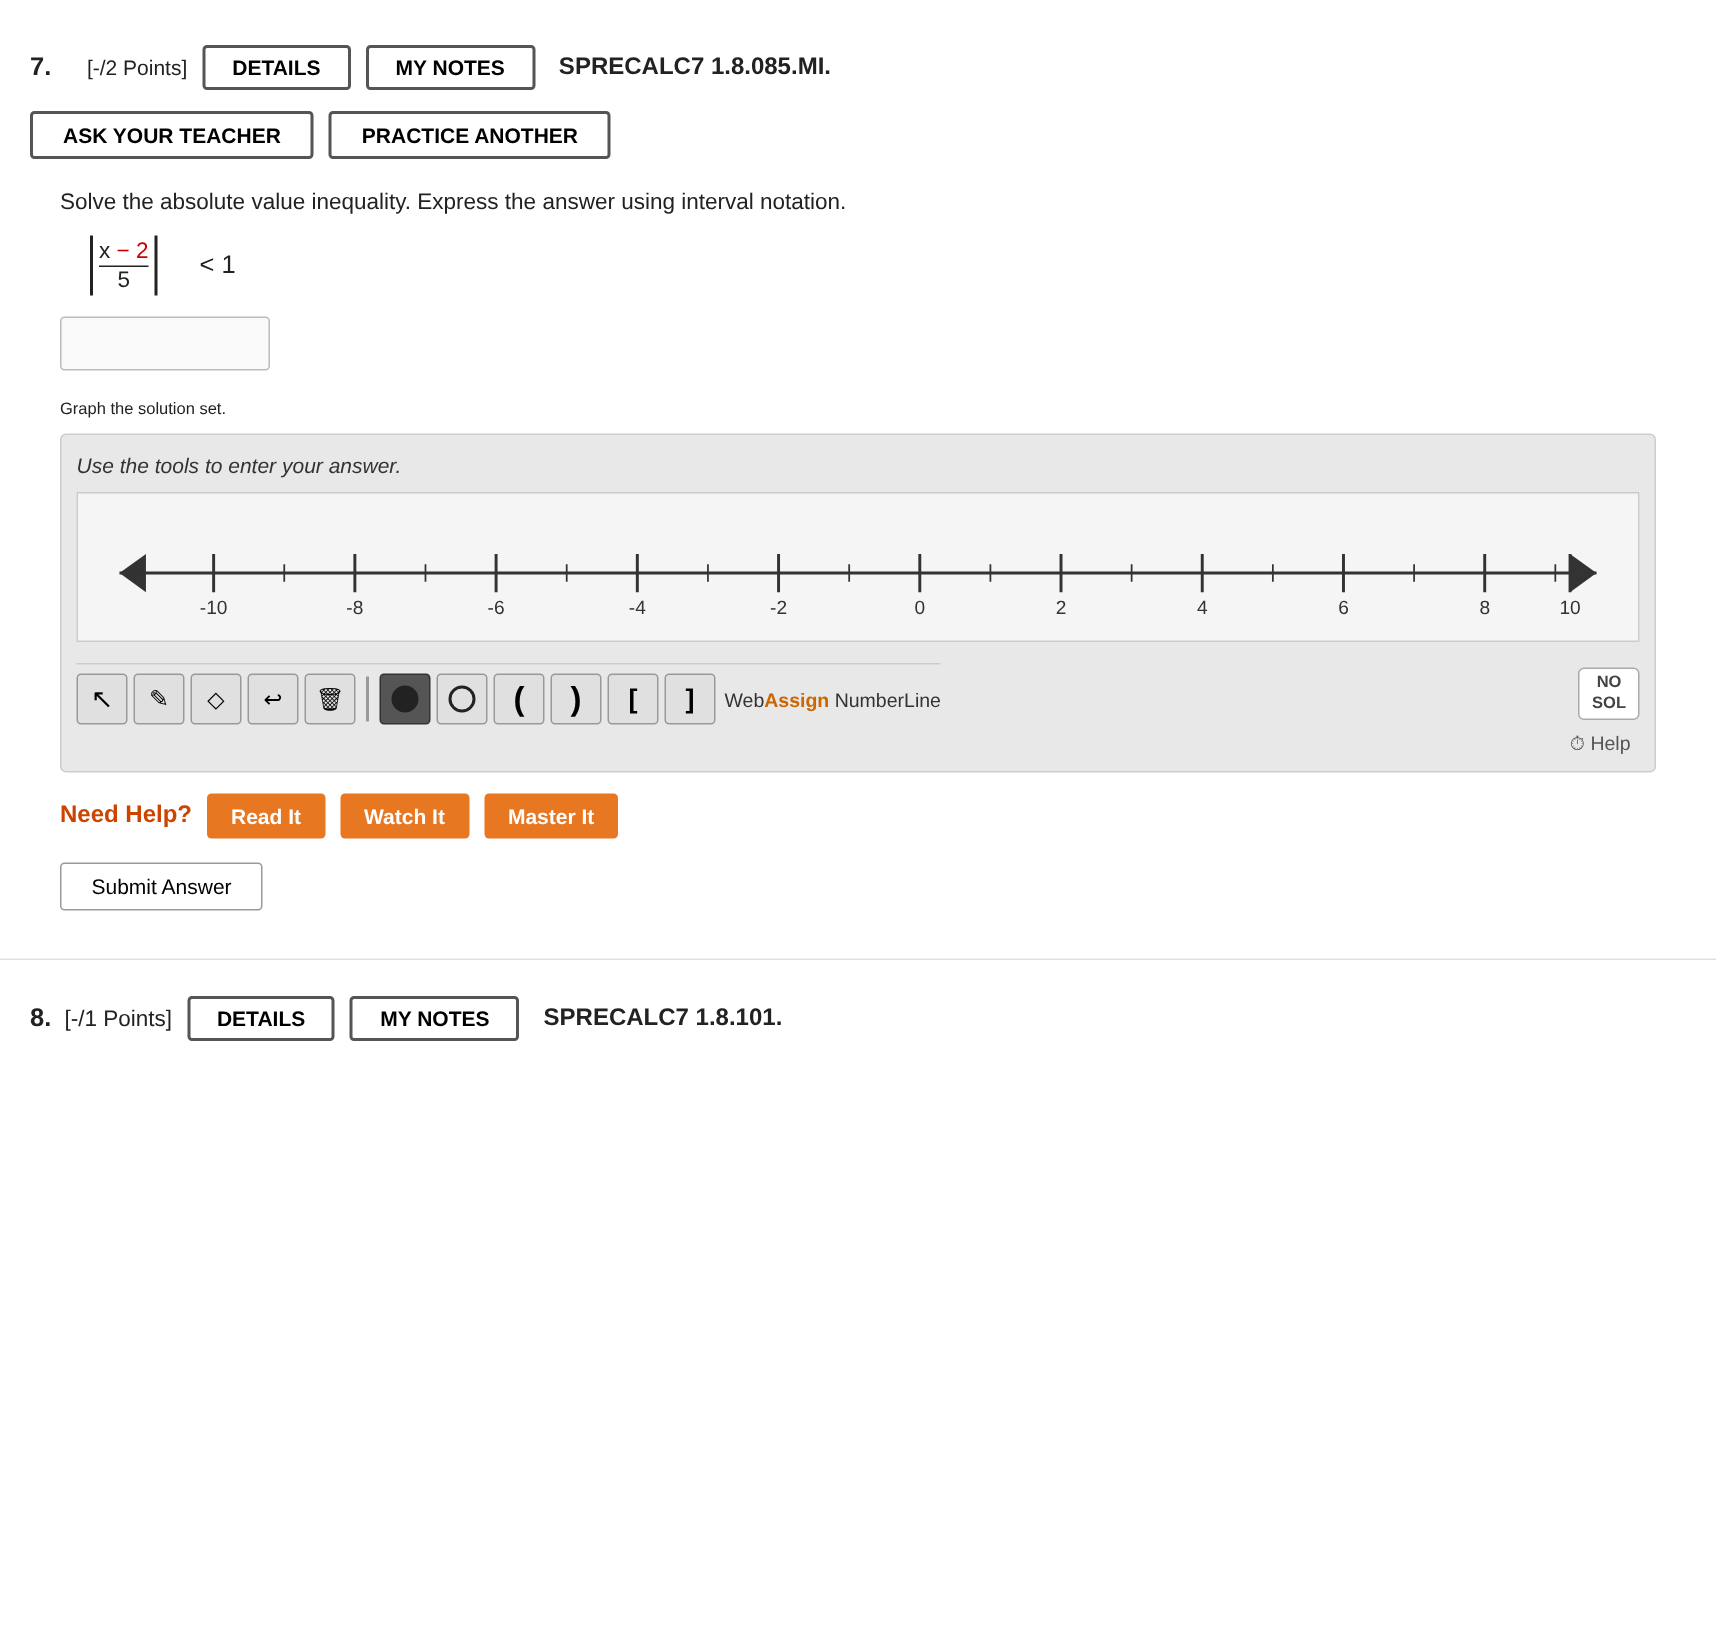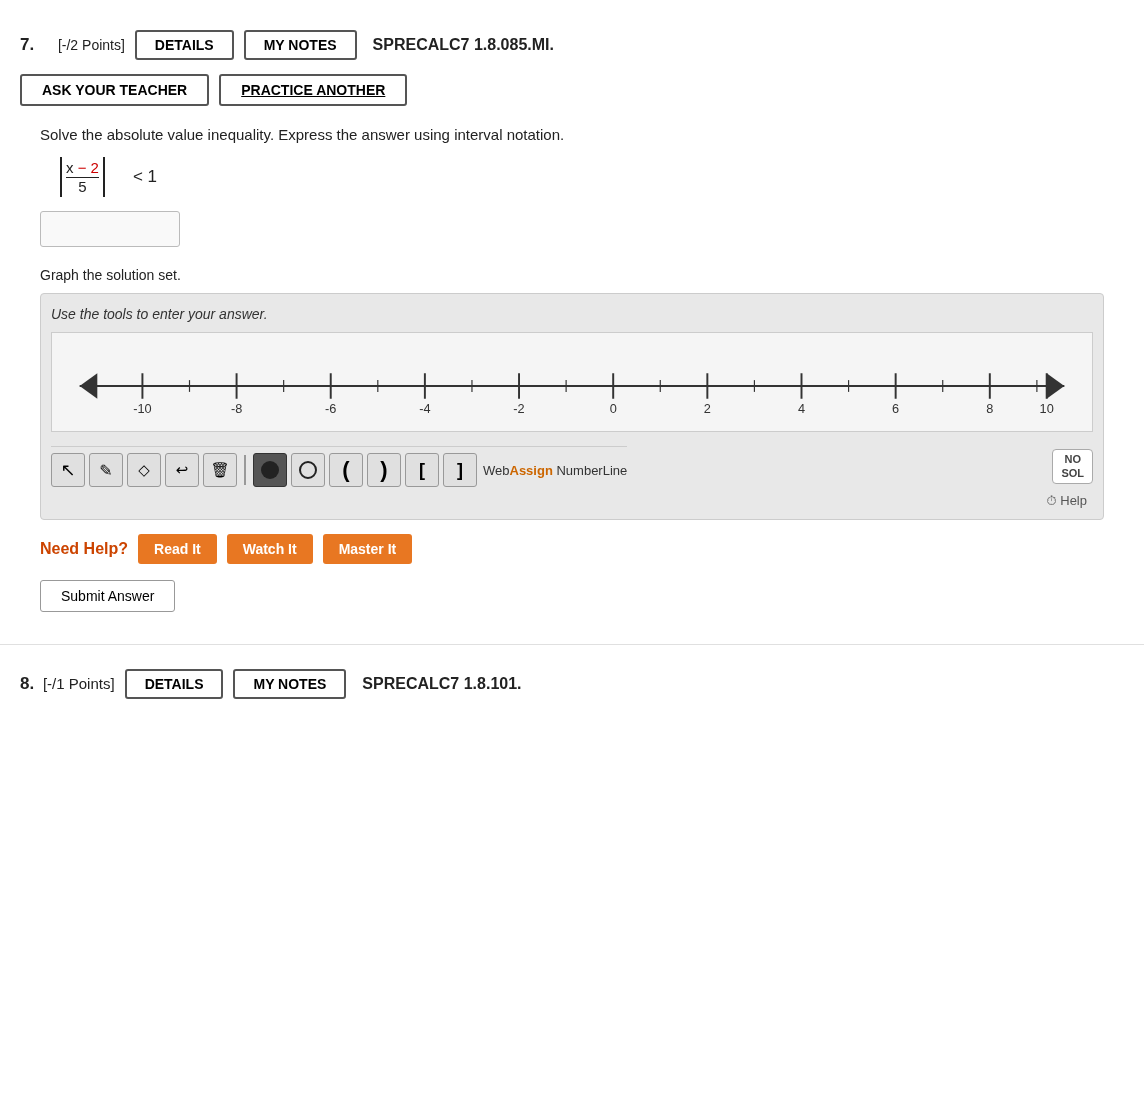--- a/index.html
+++ b/index.html
@@ -62,21 +62,20 @@
       border-radius: 3px;
     }
     .btn-practice-another {
       border: 2px solid #555;
       background: #fff;
       padding: 6px 20px;
       font-size: 14px;
       font-weight: bold;
       cursor: pointer;
       border-radius: 3px;
-      text-decoration: underline;
     }
 
     .question-body {
       padding: 10px 40px 10px 40px;
     }
     .problem-statement {
       font-size: 15px;
       margin-bottom: 14px;
     }
 
@@ -117,21 +116,21 @@
       width: 140px;
       height: 36px;
       border: 1.5px solid #bbb;
       border-radius: 3px;
       margin: 8px 0 20px 0;
       background: #f9f9f9;
     }
 
     
     .graph-section-label {
-      font-size: 14px;
+      font-size: 11px;
       margin-bottom: 10px;
     }
 
     .graph-tool-container {
       border: 1.5px solid #ccc;
       background: #e8e8e8;
       border-radius: 4px;
       padding: 12px 10px 10px 10px;
       margin-bottom: 14px;
     }

